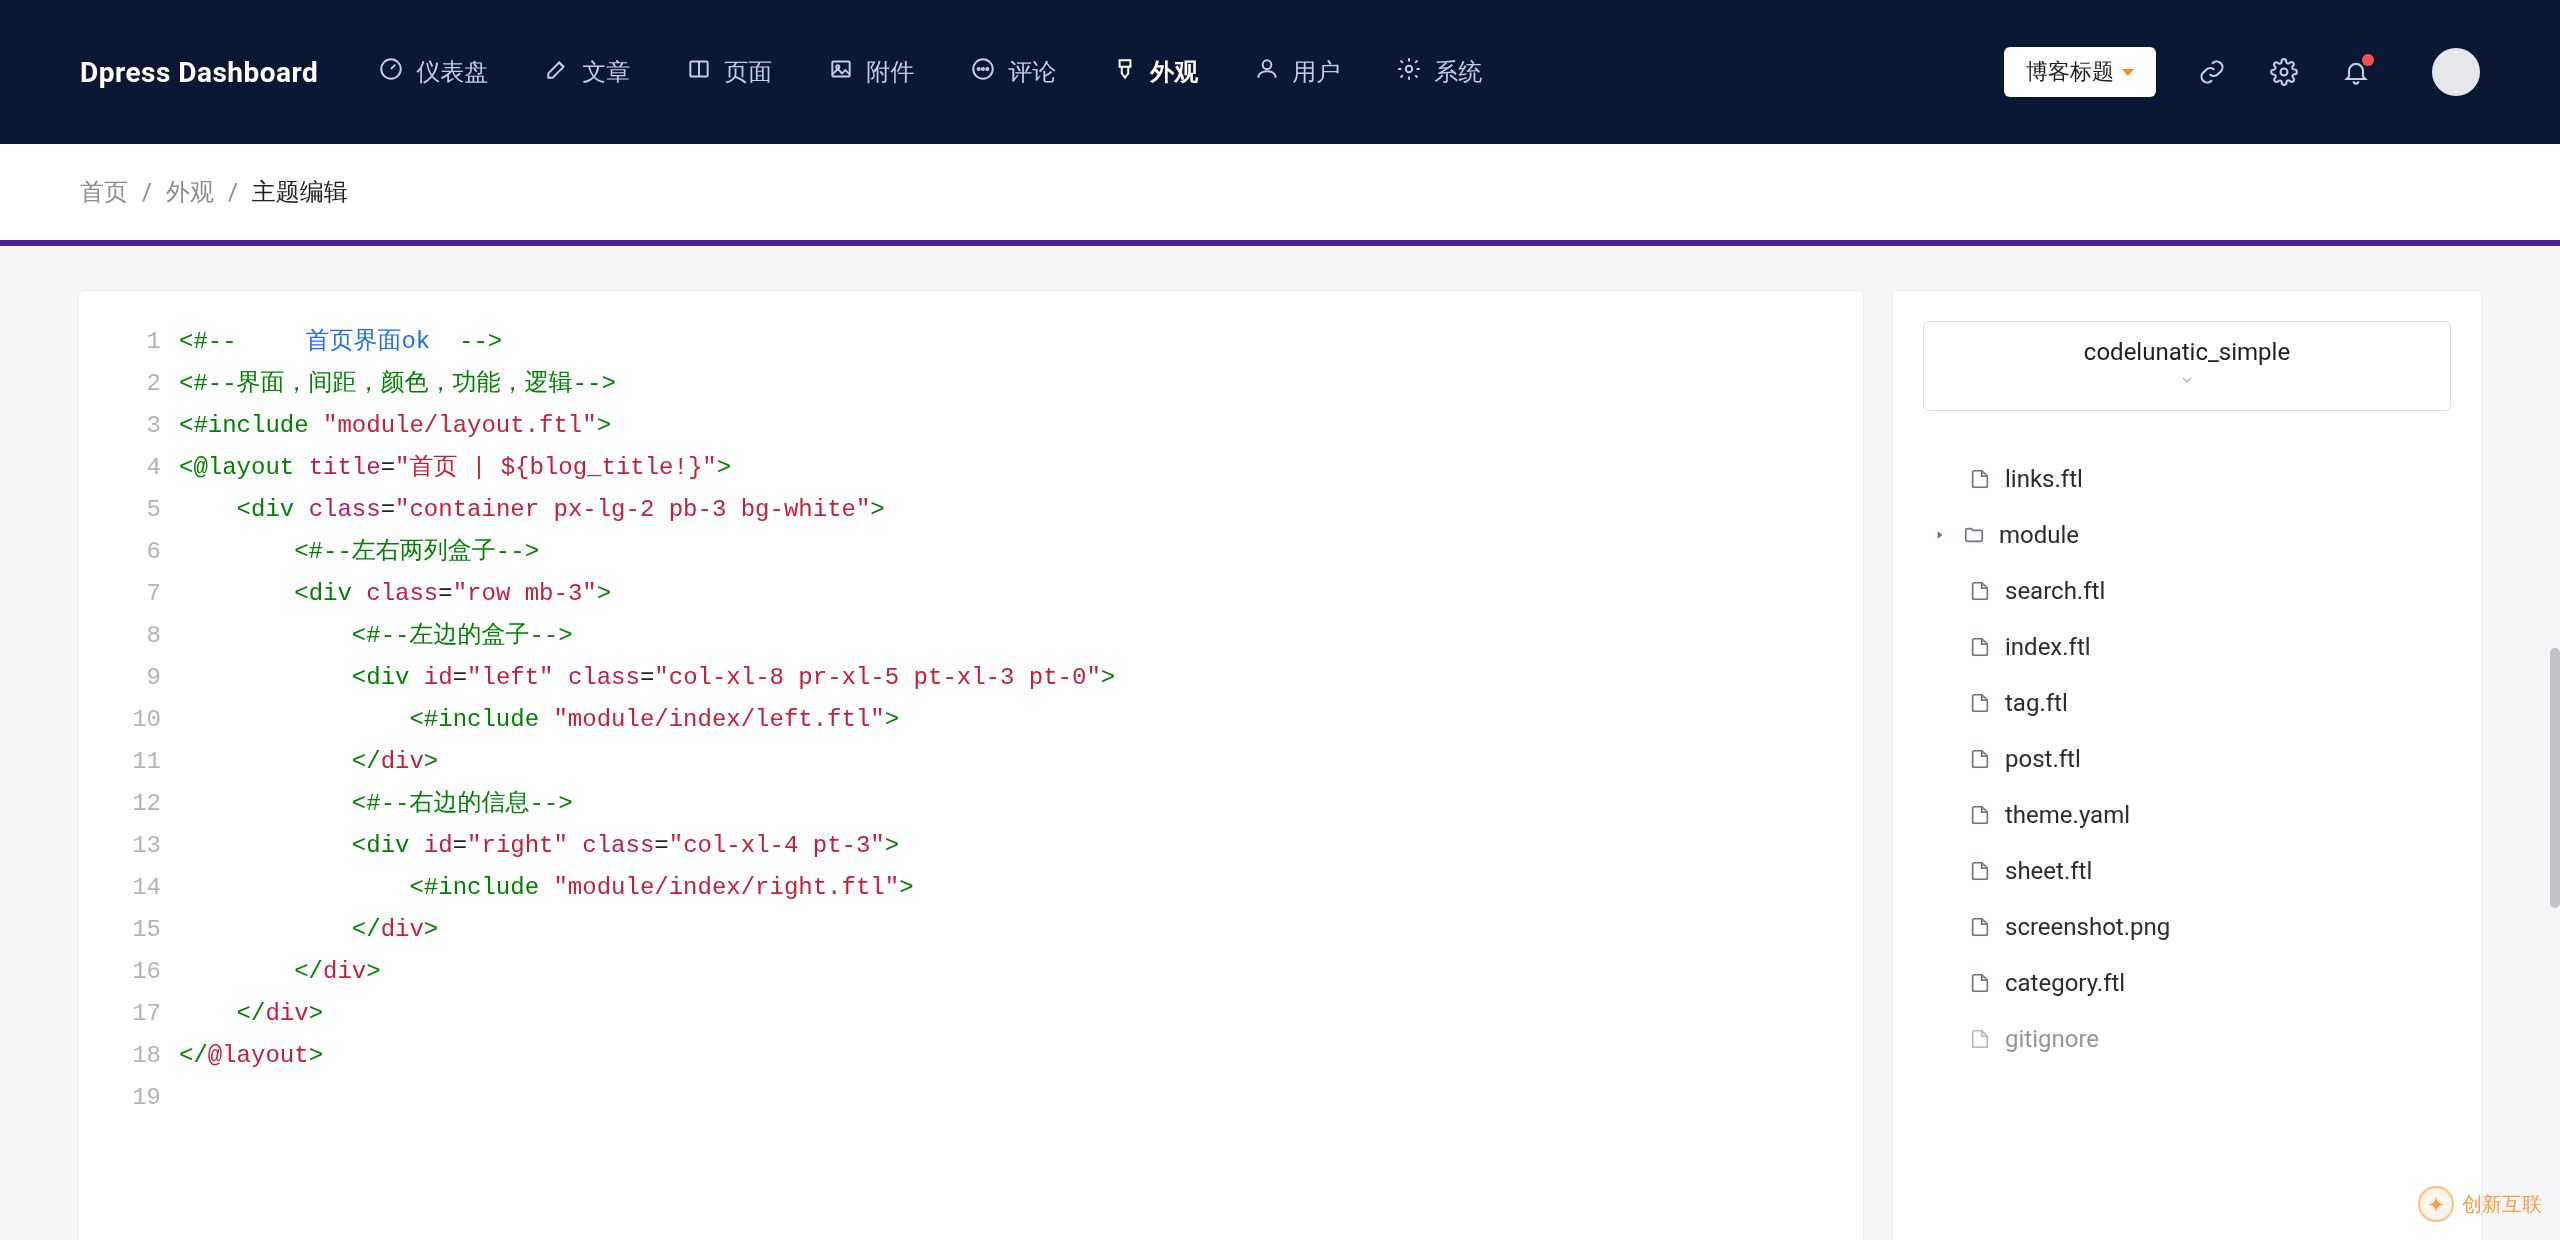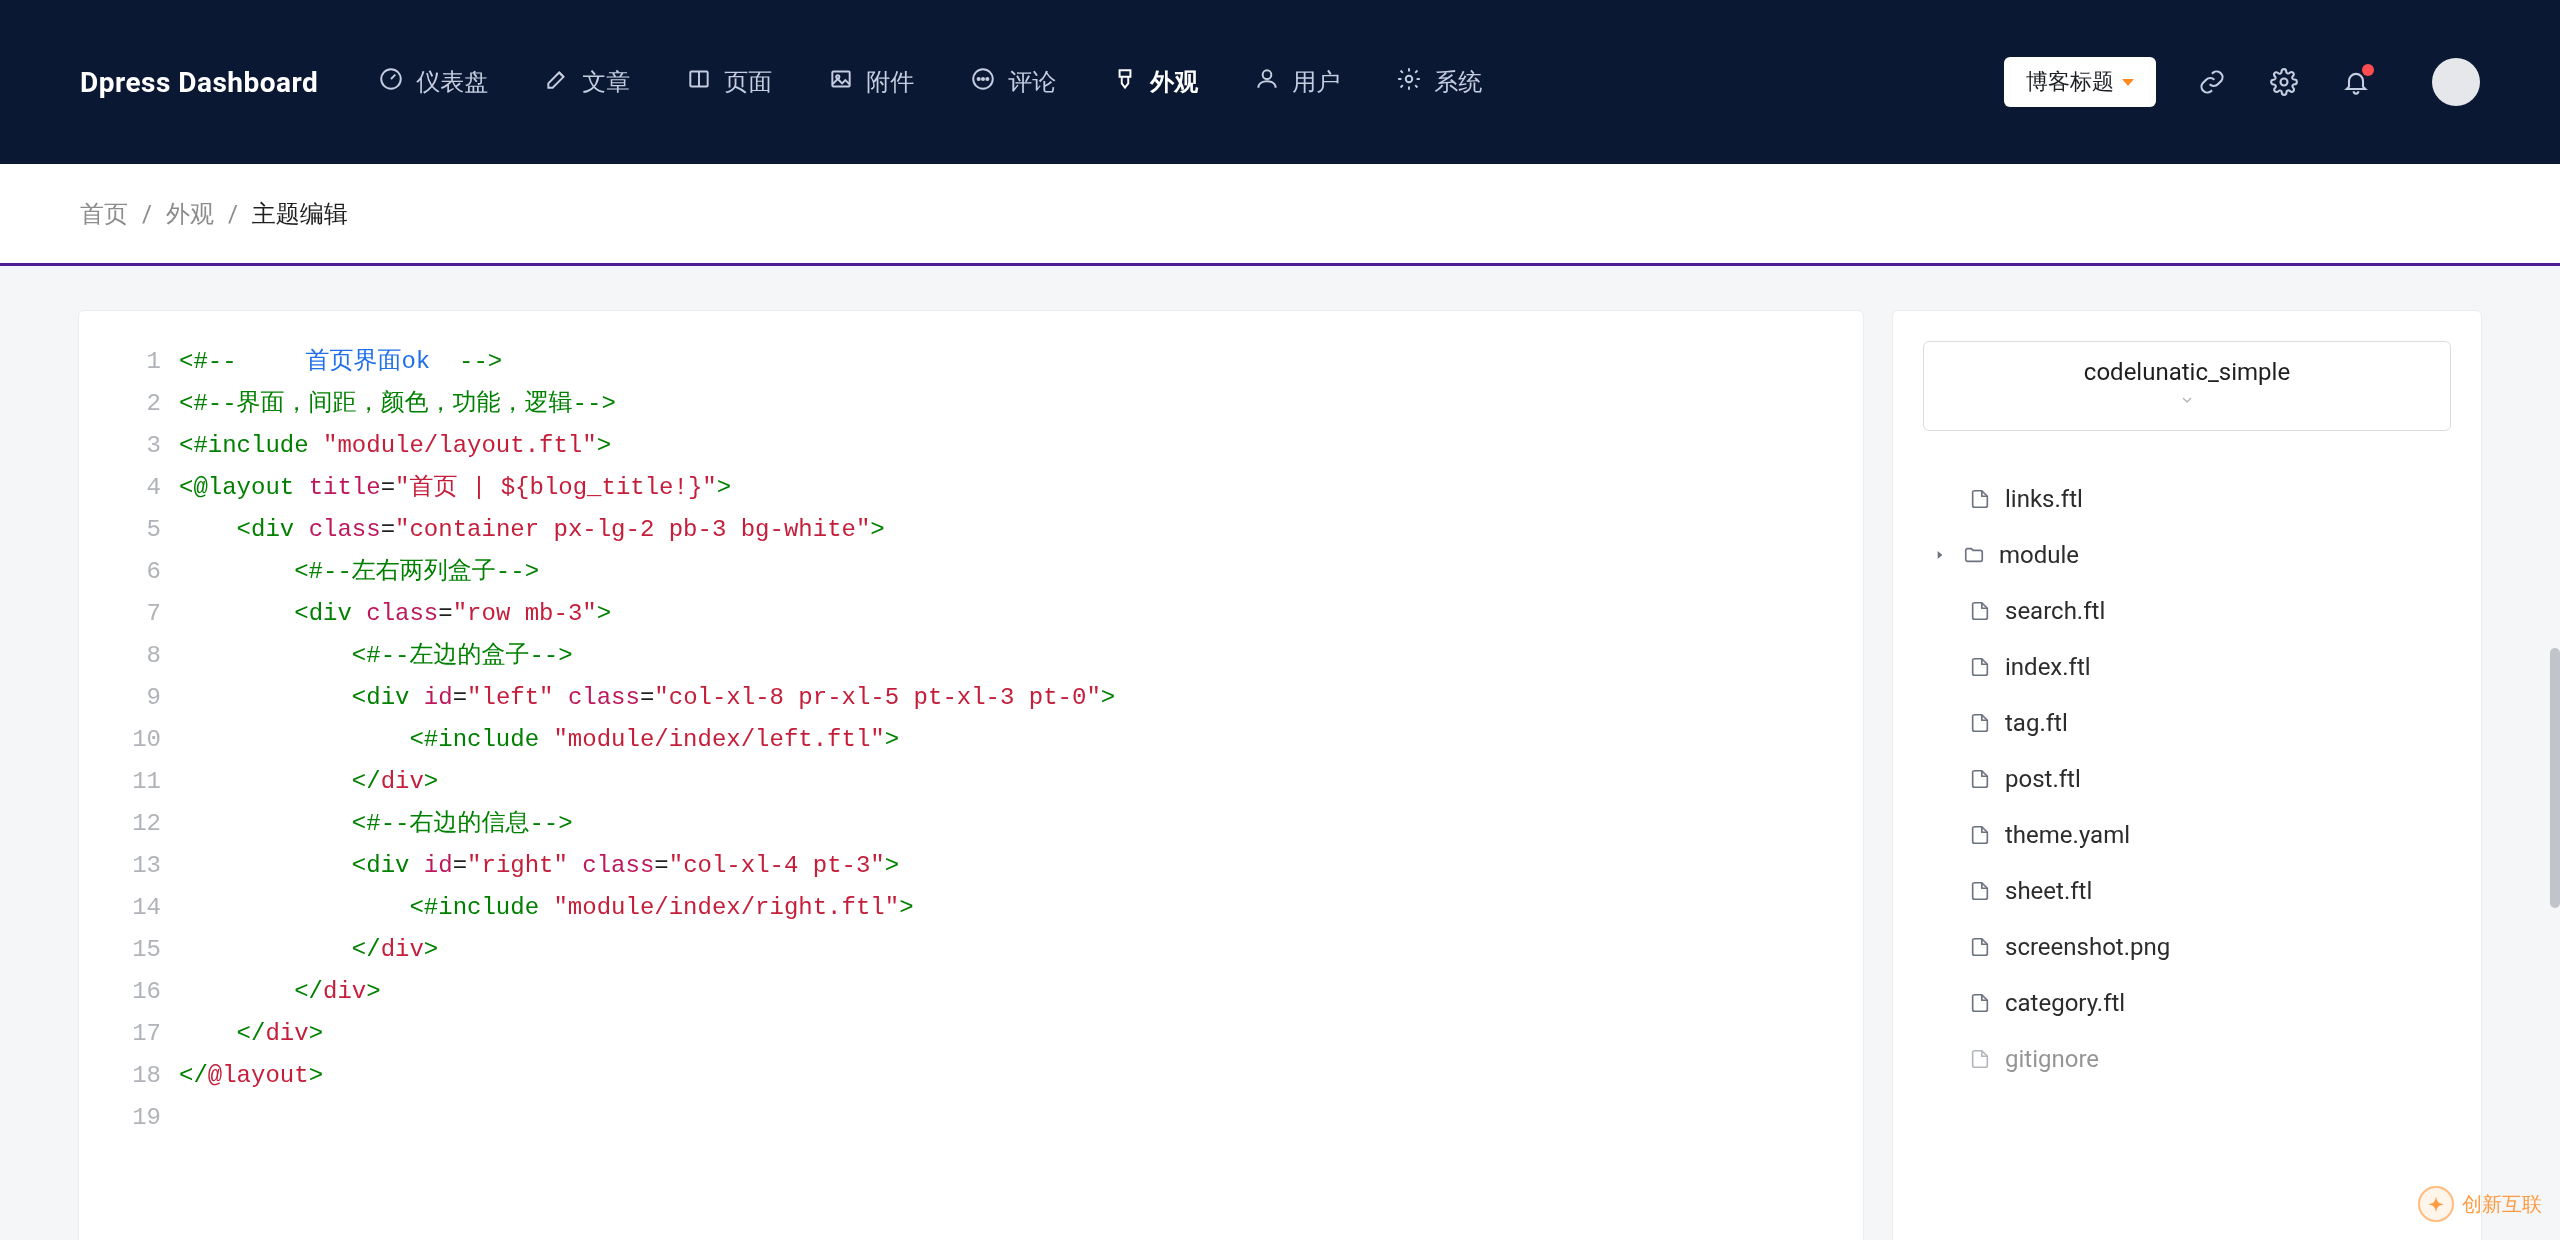--- a/index.html
+++ b/index.html
@@ -7,21 +7,21 @@
   font-family: -apple-system, BlinkMacSystemFont, "Segoe UI", Roboto, "Helvetica Neue", Arial, sans-serif;
   background: #f5f6f8;
   color: #333;
   width: 2560px;
   height: 1240px;
   overflow: hidden;
 }
 
 
 .topbar {
-  height: 164px;
+  height: 144px;
   background: #0b1833;
   display: flex;
   align-items: center;
   padding: 0 80px;
   color: #c5cde0;
 }
 .brand {
   color: #fff;
   font-size: 28px;
   font-weight: 700;
@@ -82,21 +82,21 @@
 .avatar {
   width: 48px; height: 48px; border-radius: 50%;
   background: #e5e7eb;
   margin-left: 20px;
 }
 
 
 .crumb-bar {
   height: 102px;
   background: #fff;
-  border-bottom: 3px solid #4c1d95;
+  border-bottom: 6px solid #4c1d95;
   display: flex;
   align-items: center;
   padding: 0 80px;
 }
 .crumb {
   font-size: 24px;
   color: #8c8c8c;
   display: flex;
   align-items: center;
   gap: 14px;

